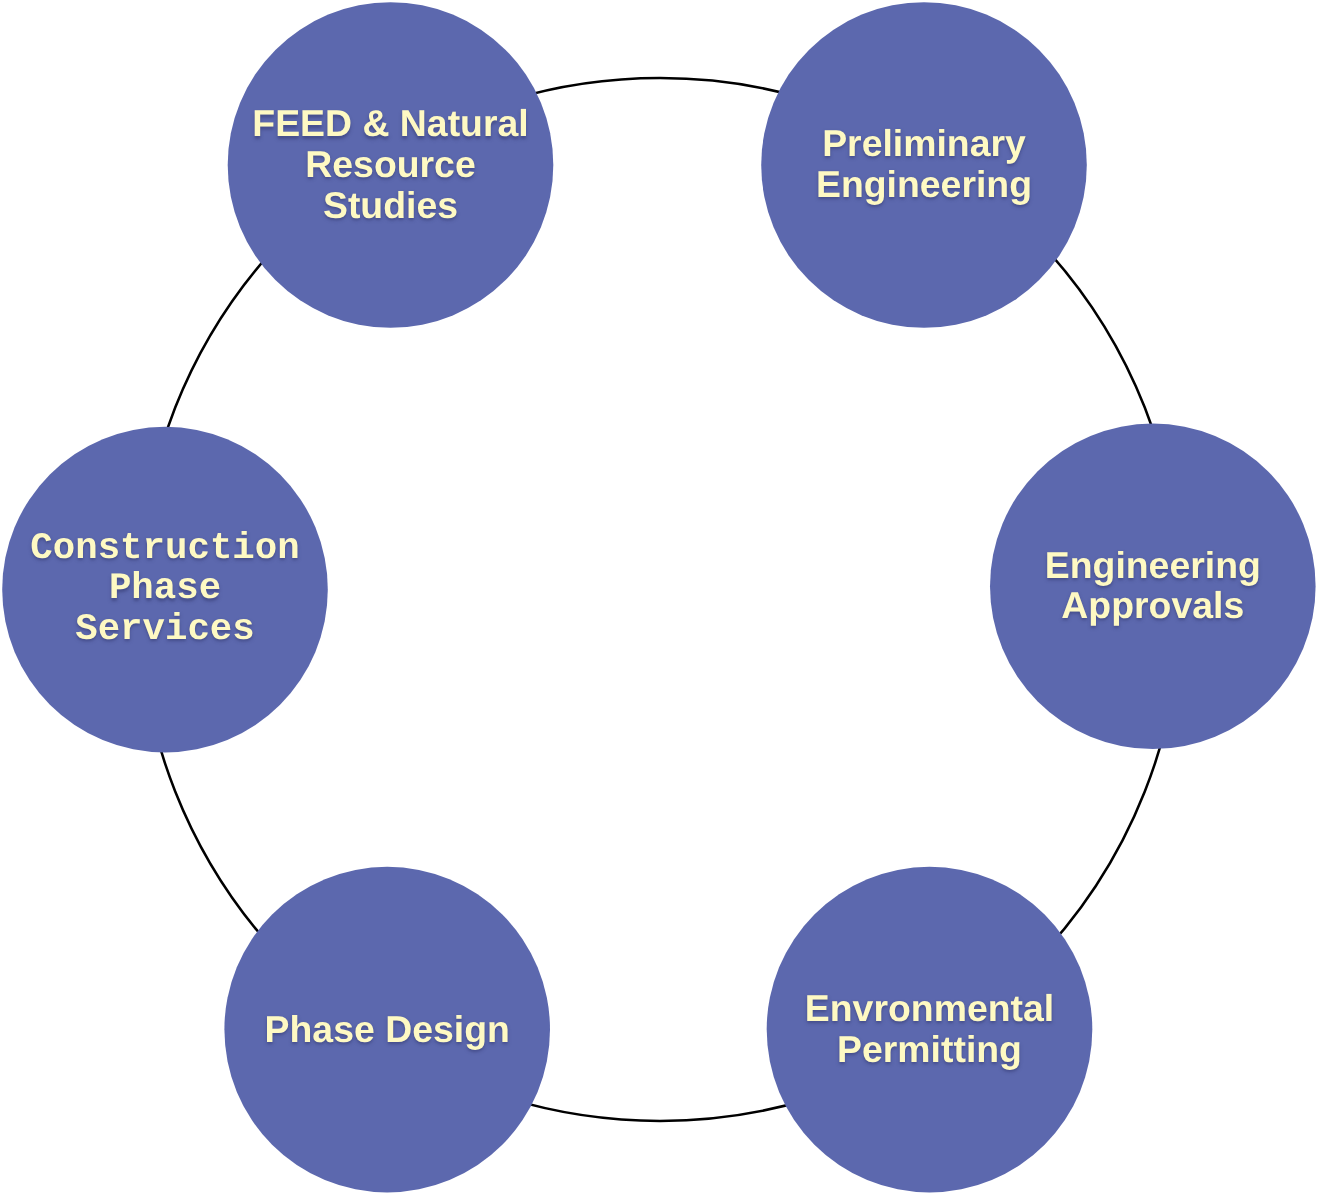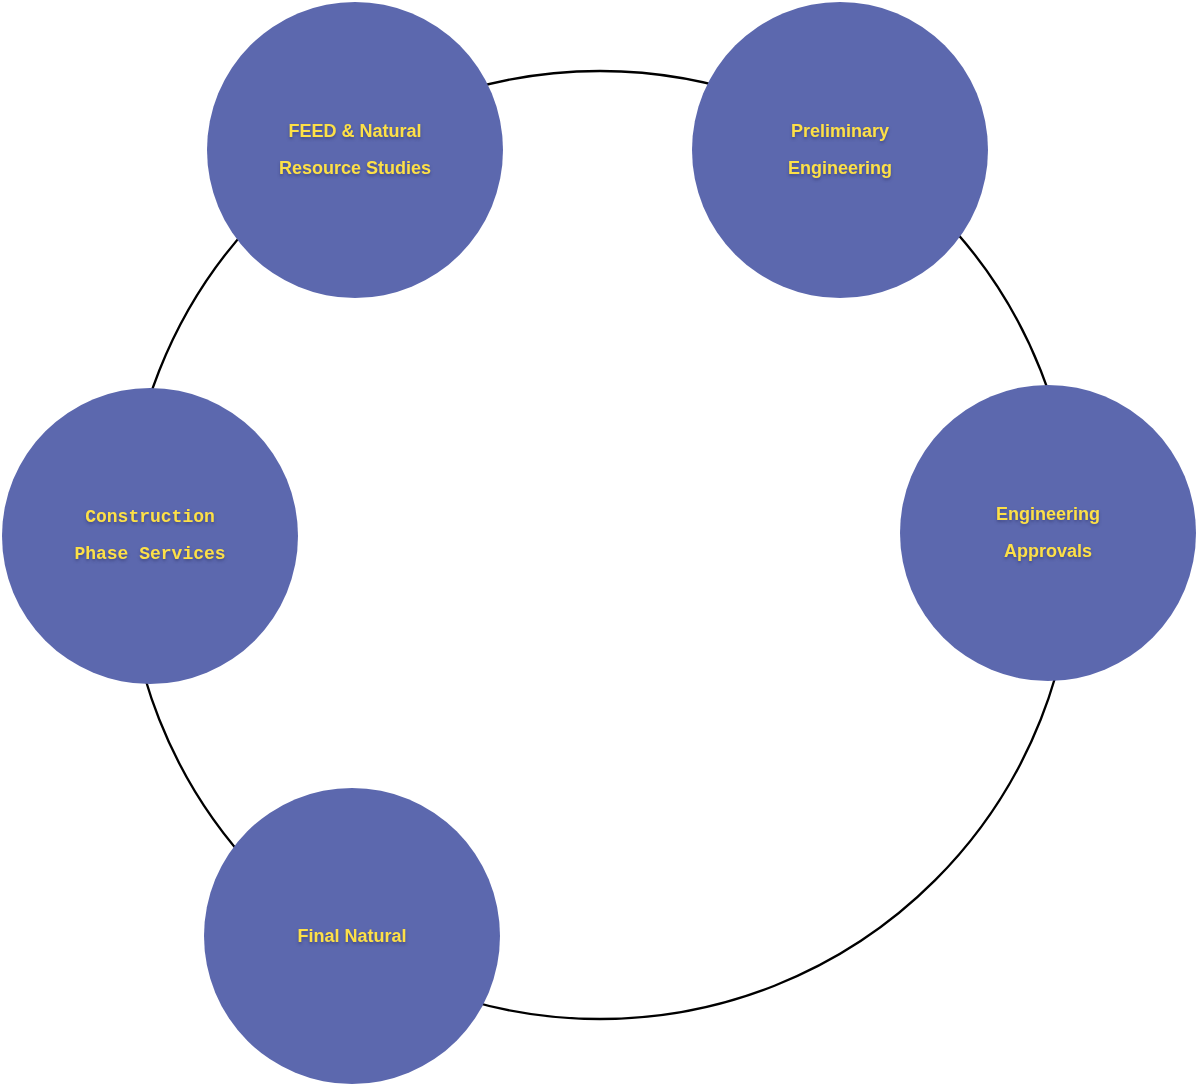--- a/index.html
+++ b/index.html
@@ -27,23 +27,23 @@
     height: 296px;
     border-radius: 50%;
     background: #5c68ae;
     display: flex;
     align-items: center;
     justify-content: center;
     text-align: center;
     z-index: 2;
   }
   .node .label {
-    color: #fde047;
+    color: #fef9c3;
     font-weight: bold;
-    font-size: 18px;
+    font-size: 34px;
     line-height: 37px;
     white-space: pre-line;
     text-shadow: 0 2px 3px rgba(47, 53, 105, 0.55);
     padding: 0 18px;
   }
   
   .node-feed          { left: 207px; top: 2px;   }
   .node-preliminary   { left: 692px; top: 2px; text-align: center;   }
   .node-approvals     { left: 900px; top: 385px; }
   .node-environmental { left: 697px; top: 788px; }
@@ -67,23 +67,27 @@
   <div class="node node-preliminary">
     <span class="label">Preliminary
 Engineering</span>
   </div>
 
   <div class="node node-approvals">
     <span class="label">Engineering
 Approvals</span>
   </div>
 
+  <div class="node node-environmental">
+    <span class="label">Envronmental
+Permitting</span>
+  </div>
 
   <div class="node node-final">
-    <span class="label">Final Natural</span>
+    <span class="label">Phase Design</span>
   </div>
 
   <div class="node node-construction">
     <span class="label">Construction
 Phase Services</span>
   </div>
 
 </div>
 
 </body></html>

